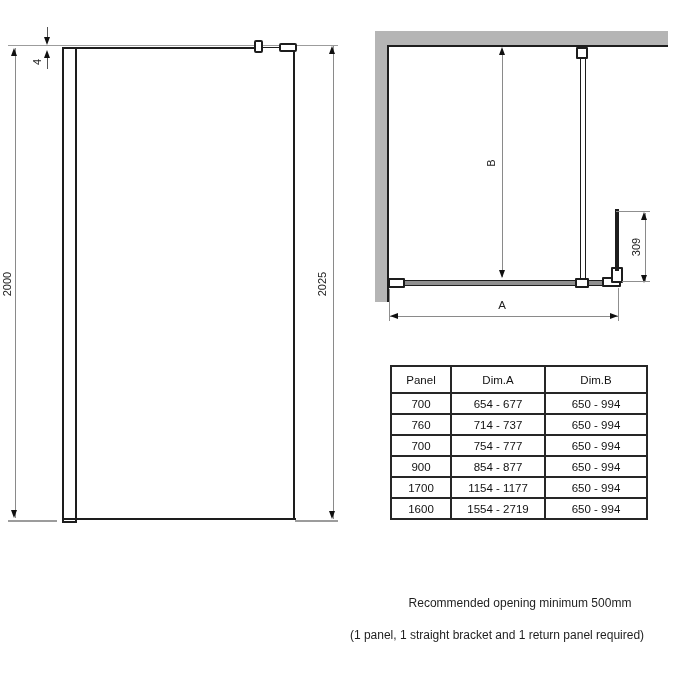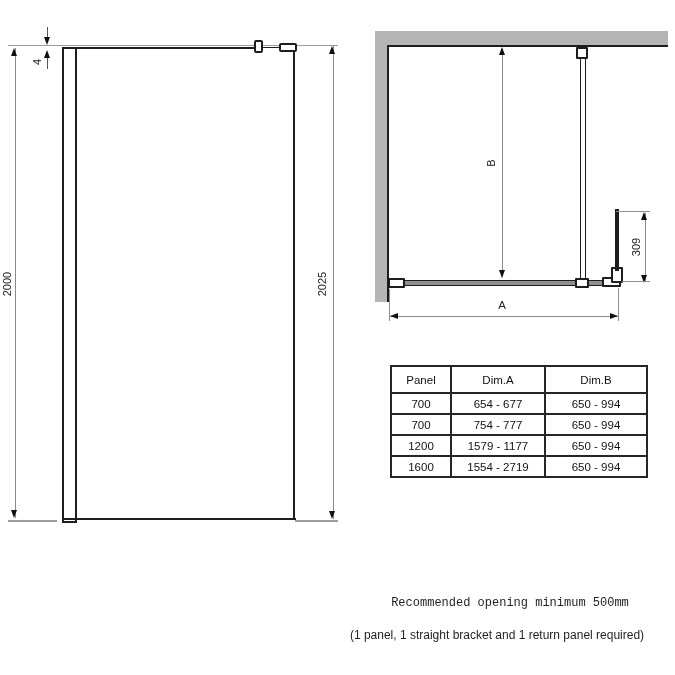--- a/index.html
+++ b/index.html
@@ -122,33 +122,43 @@
         <th class="col-b">Dim.B</th>
       </tr>
     </thead>
     <tbody>
       <tr>
         <td>700</td>
         <td>654 - 677</td>
         <td>650 - 994</td>
       </tr>
       <tr>
+        <td>760</td>
+        <td>714 - 737</td>
+        <td>650 - 994</td>
+      </tr>
+      <tr>
         <td>700</td>
         <td>754 - 777</td>
         <td>650 - 994</td>
       </tr>
       <tr>
-        <td>1200</td>
-        <td>1579 - 1177</td>
+        <td>900</td>
+        <td>854 - 877</td>
+        <td>650 - 994</td>
+      </tr>
+      <tr>
+        <td>1700</td>
+        <td>1154 - 1177</td>
         <td>650 - 994</td>
       </tr>
       <tr>
         <td>1600</td>
         <td>1554 - 2719</td>
         <td>650 - 994</td>
       </tr>
     </tbody>
   </table>
 
-  <div class="note" style="left:360px; top:596px; width:300px;font-family:Liberation Mono, monospace;">Recommended opening minimum 500mm</div>
+  <div class="note" style="left:370px; top:596px; width:300px;">Recommended opening minimum 500mm</div>
   <div class="note" style="left:307px; top:628px; width:380px;">(1 panel, 1 straight bracket and 1 return panel required)</div>
 
 </div>
 
 </body></html>

